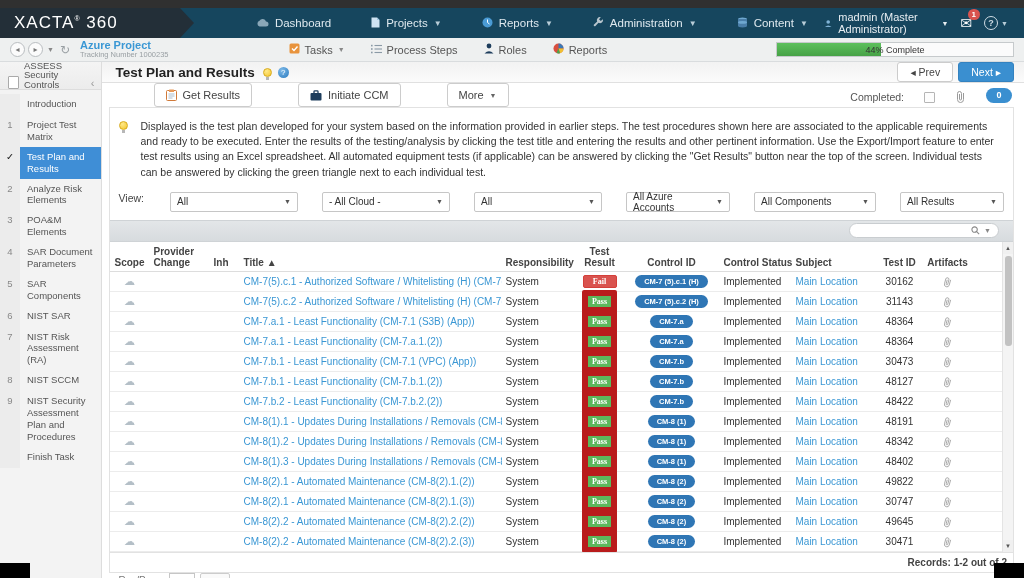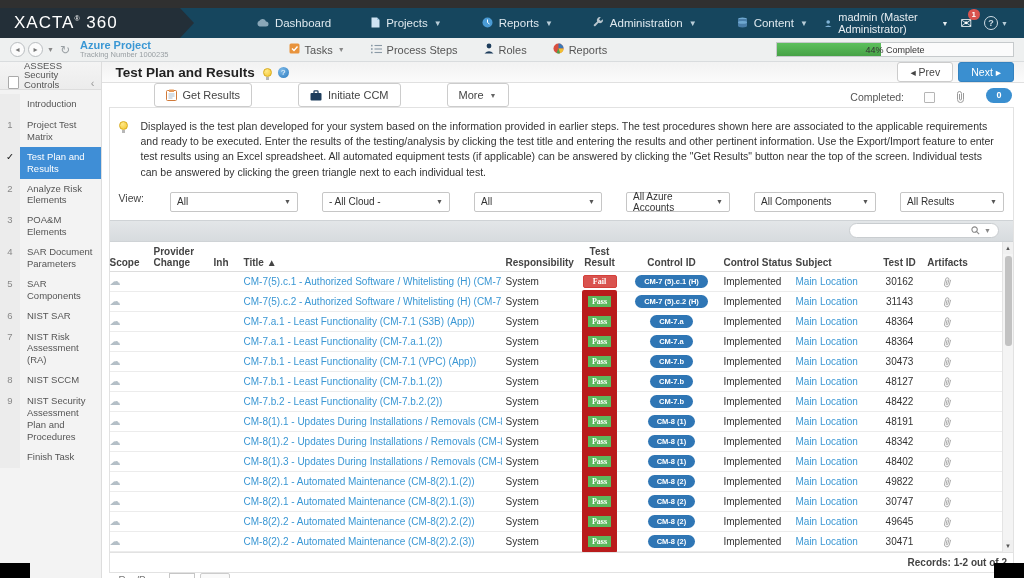--- a/index.html
+++ b/index.html
@@ -87,21 +87,21 @@
   .search-box { width:150px; height:15px; background:#fff; border:1px solid #c9cdd0; border-radius:8px; display:flex; align-items:center; justify-content:flex-end; padding:0 7px; gap:4px; }
   .search-box input { border:none; outline:none; flex:1; font-size:9px; min-width:0; }
   .search-caret { font-size:7px; color:#888; cursor:pointer; }
 
   .grid-wrap { flex:1; display:flex; }
   .grid { flex:1; }
   .grid-head { display:flex; border-bottom:1px solid #ddd; padding:4px 0 3px 0; align-items:flex-end; min-height:27px; }
   .gh-cell { font-size:10px; color:#444; font-weight:bold; line-height:1.1; white-space:pre-line; }
   .grid-row { display:flex; align-items:center; height:20px; border-bottom:1px solid #ececec; }
   .gc { font-size:10px; color:#333; overflow:hidden; white-space:nowrap; }
-  .c-scope { width:40px; }
+  .c-scope { width:40px; text-align:center; }
   .c-prov { width:60px; padding-left:4px; }
   .c-inh { width:34px; padding-left:4px; }
   .c-title { width:258px; }
   .c-resp { width:72px; padding-left:4px; }
   .c-result { width:52px; text-align:center; }
   .c-control { width:92px; text-align:center; }
   .c-status { width:76px; padding-left:6px; }
   .c-subject { width:80px; padding-left:2px; }
   .c-testid { width:52px; text-align:center; }
   .c-art { width:44px; text-align:center; }

